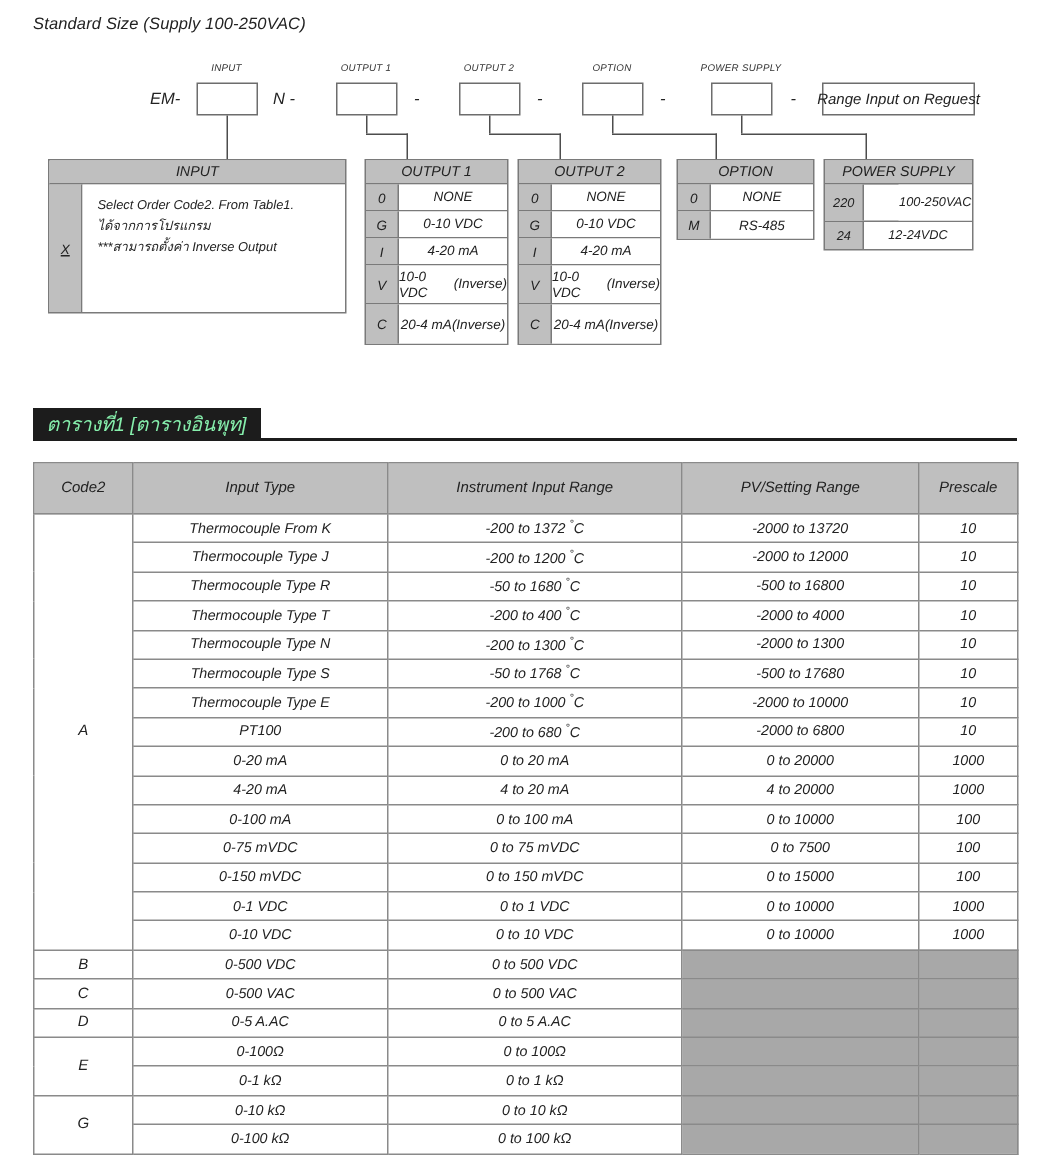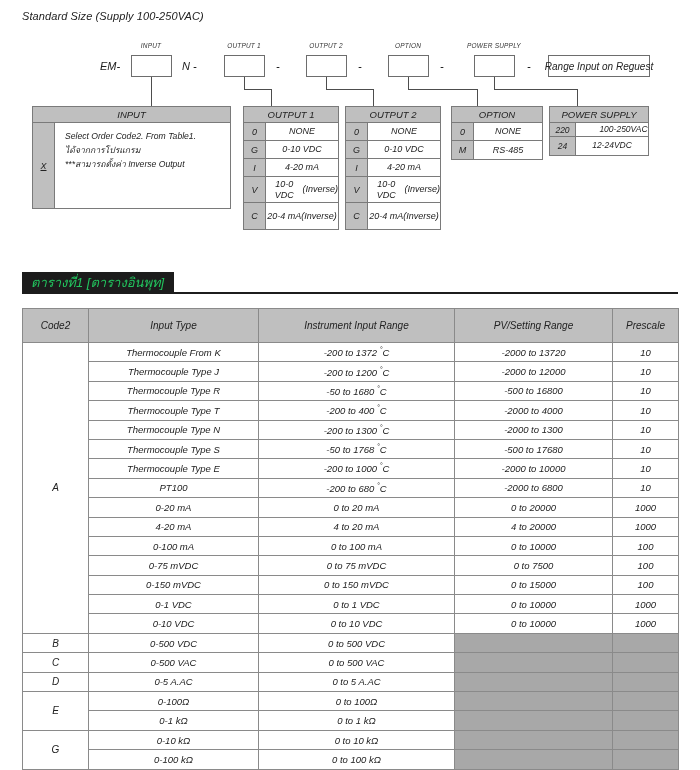--- a/index.html
+++ b/index.html
@@ -52,21 +52,21 @@
   }
   .lrow{display:flex;border-bottom:1px solid #7a7a7a;box-sizing:border-box;}
   .lrow:last-child{border-bottom:none;}
   .lcode{
     background:#bfbfbf;border-right:1px solid #7a7a7a;
     font-size:9px;display:flex;align-items:center;justify-content:center;
     color:#222;box-sizing:border-box;flex:none;
   }
   .lval{
     background:#fff;font-size:9px;display:flex;align-items:center;
-    justify-content:center;color:#222;text-align:center;flex:1;
+    justify-content:center;color:#222;flex:1;
     line-height:1.15;box-sizing:border-box;
   }
 
   
   #legend-input{left:32px;top:106px;width:199px;}
   #legend-input .lcode{width:22px;}
   #legend-input .lval{
     display:block;text-align:left;padding:7px 8px 7px 10px;
     font-size:8.6px;line-height:1.62;
   }
@@ -79,21 +79,21 @@
   #legend-opt .lcode{width:22px;}
   #legend-pwr{left:549px;top:106px;width:100px;}
   #legend-pwr .lcode{width:26px;font-size:8.5px;}
   #legend-pwr .lval{font-size:8.5px;}
 
   
   .banner{position:absolute;left:22px;top:272px;height:21px;}
   .banner-body{
     position:relative;height:21px;background:#1c1c1c;
     display:inline-flex;align-items:center;padding:0 10px 0 9px;
-    color:#22c55e;font-size:13px;white-space:nowrap;
+    color:#86efac;font-size:13px;white-space:nowrap;
   }
   .banner-rule{
     position:absolute;left:22px;top:292px;width:656px;height:2px;
     background:#1c1c1c;
   }
 
   
   .maintable{
     position:absolute;left:22px;top:308px;width:656px;
     border-collapse:collapse;table-layout:fixed;
@@ -261,21 +261,21 @@
           <div class="lval">
             <div>RS-485</div>
           </div>
         </div>
       </div>
   </div>
 
   <div class="legend" id="legend-pwr">
     <div class="lhead">POWER SUPPLY</div>
     <div>
-        <div class="lrow" style="height: 14px; gap: 23px;">
+        <div class="lrow" style="height: 25px; gap: 23px;">
           <div class="lcode">220</div>
           <div class="lval">
             <div>100-250VAC</div>
           </div>
         </div>
         <div class="lrow" style="height: 18px;">
           <div class="lcode">24</div>
           <div class="lval">
             <div>12-24VDC</div>
           </div>

